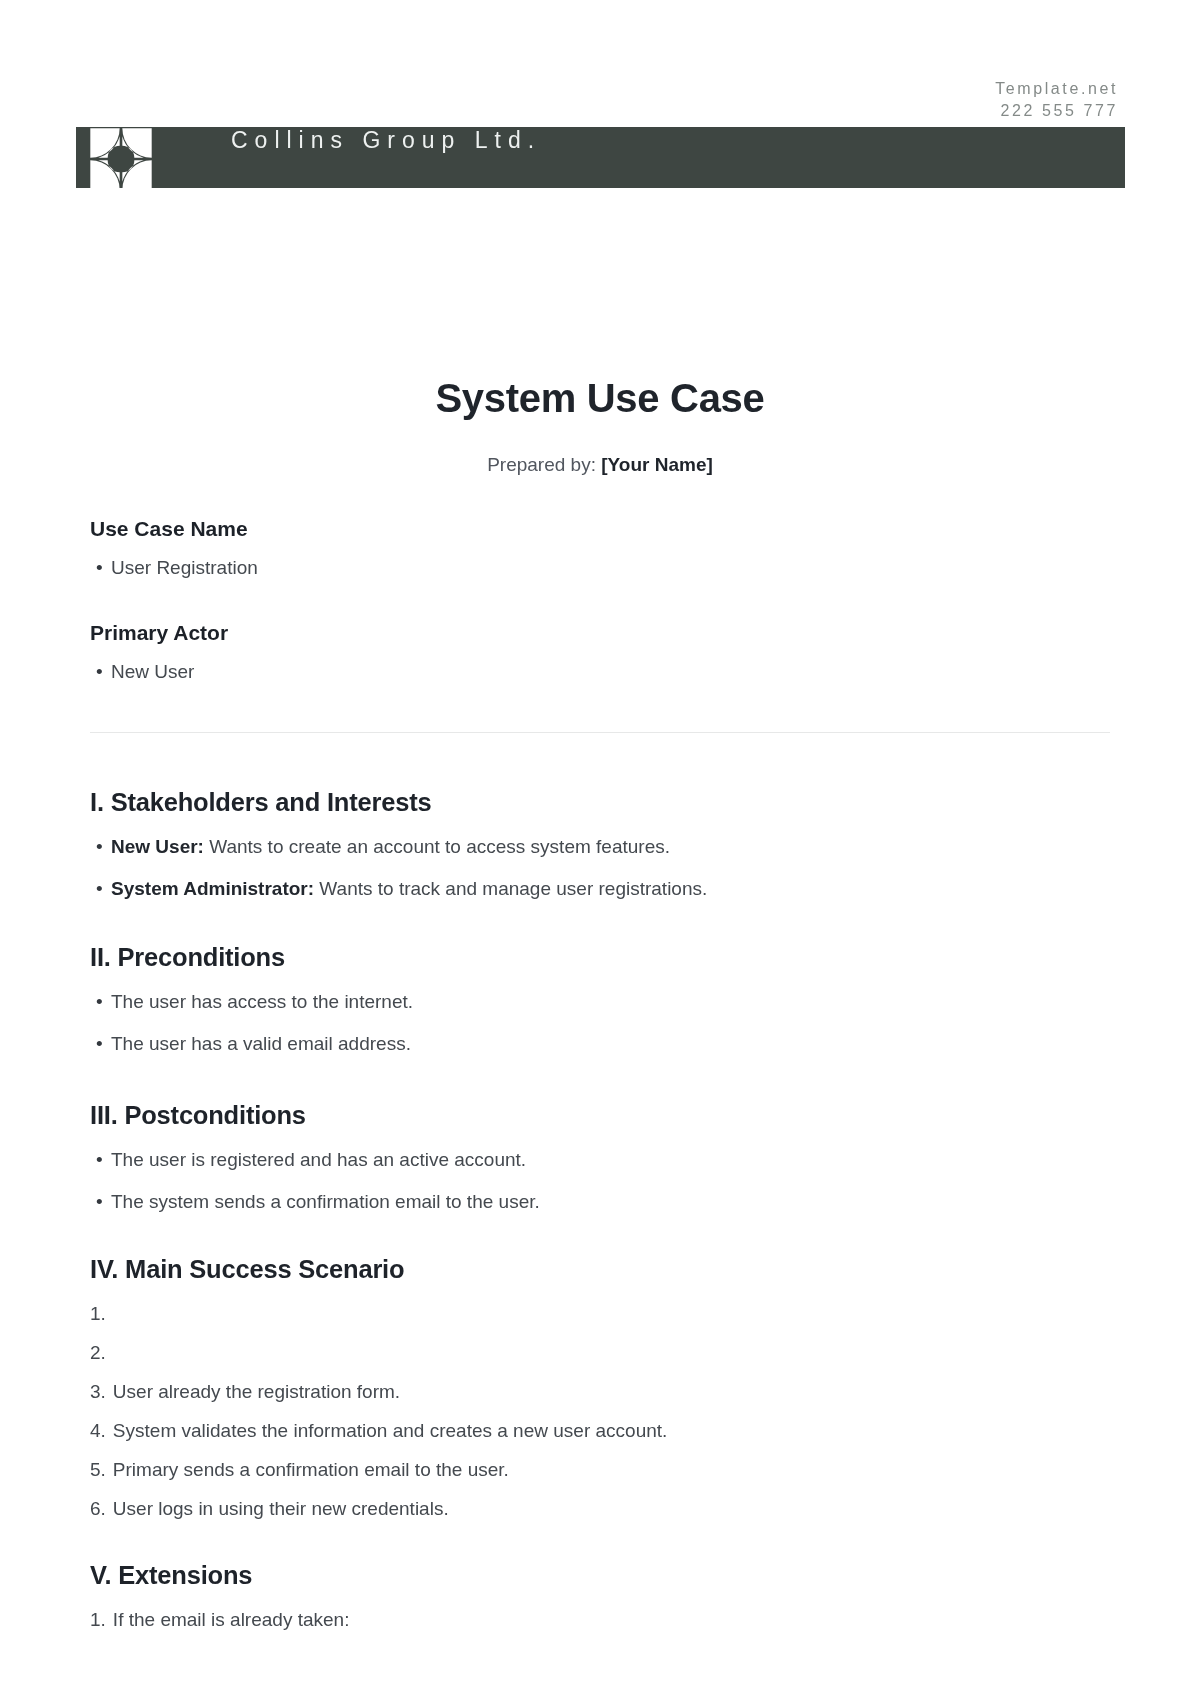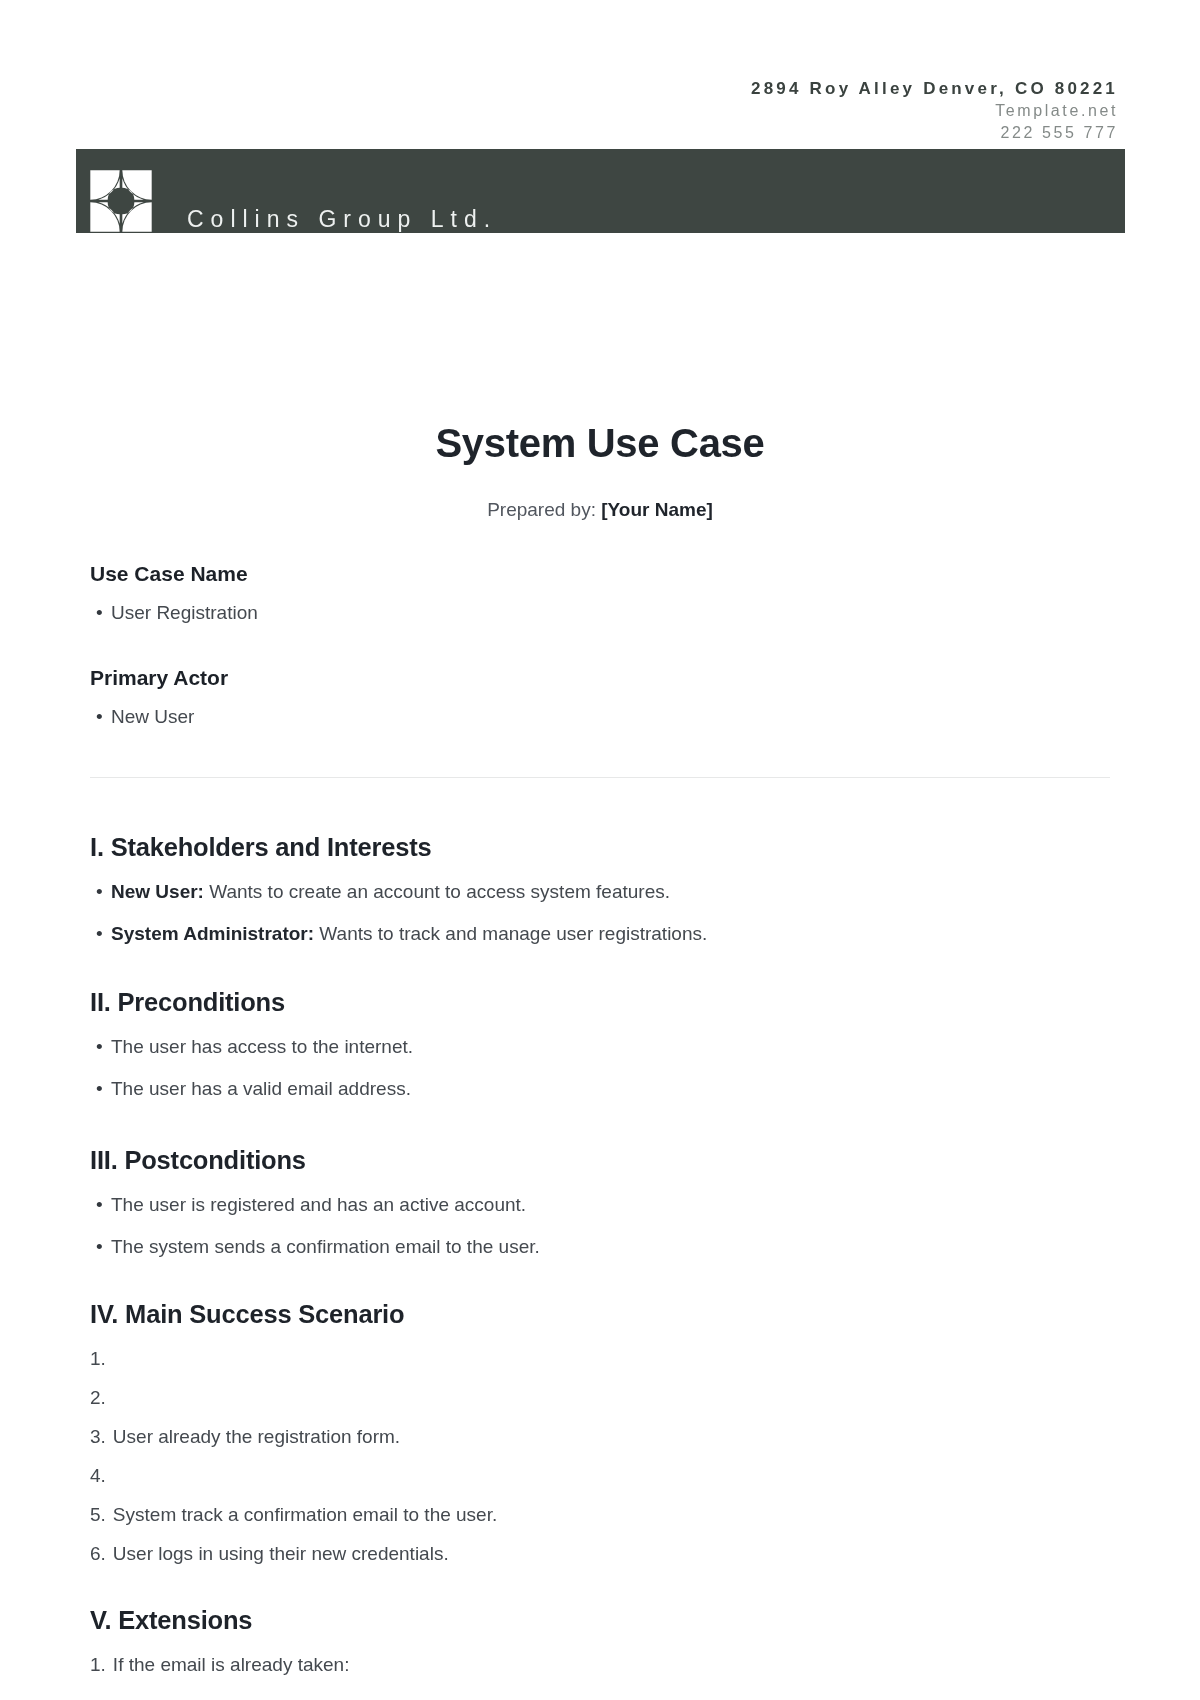--- a/index.html
+++ b/index.html
@@ -10,22 +10,22 @@
     color:#40454c; position:relative;
   }
 
   
   .contact { padding:78px 82px 0 0; text-align:right; line-height:22px; }
   .contact .line1 { font-size:17px; font-weight:700; letter-spacing:3.2px; color:#3a423f; }
   .contact .line  { font-size:16px; letter-spacing:2.6px; color:#848a88; }
 
   
   .banner {
-    margin:5px 75px 0 76px; height:84px; background:#3E4642;
-    display:flex; align-items:flex-end; padding-left:10px;
+    margin:5px 75px 0 76px; height:61px; background:#3E4642;
+    display:flex; align-items:flex-start; padding-left:10px;gap:44px;
   }
   .logo { width:70px; height:64px; flex:0 0 auto; display:block; }
   .company-name {
     margin-left:31px; color:#eef1f0; font-size:23px; font-weight:400;
     letter-spacing:7px; white-space:nowrap;
   }
 
   
   .doc-title {
     margin-top:186px; text-align:center; font-size:40px; line-height:48px;
@@ -61,21 +61,20 @@
 
   ol.steps { list-style:none; margin-top:14px; }
   ol.steps li { display:flex; font-size:19px; line-height:28px; color:#44494f; }
   ol.steps li + li { margin-top:11px; }
   ol.steps .num { flex:0 0 auto; min-width:14px; margin-right:7px; color:#44494f; }
 </style>
 </head>
 <body>
 
 <div class="contact">
-  <div class="line1">2894 Roy Alley Denver, CO 80221</div>
   <div class="line">Template.net</div>
   <div class="line">222 555 777</div>
 </div>
 
 <div class="banner">
   <svg class="logo" viewBox="0 0 96 96" aria-hidden="true">
     <g fill="#ffffff">
       <g id="logoTile">
         <path d="M2,2 L46,2 A44,44 0 0 1 2,46 Z"></path>
         <path d="M14,46 A46,46 0 0 0 46,14 L46,28 A18,18 0 0 0 28,46 Z"></path>
@@ -138,24 +137,25 @@
       </li>
     <li>
         <span class="num">2.</span>
       </li>
     <li>
         <span class="num">3.</span>
         <span>User already the registration form.</span>
       </li>
     <li>
         <span class="num">4.</span>
+        <span>System validates the information and creates a new user account.</span>
       </li>
     <li>
         <span class="num">5.</span>
-        <span>System track a confirmation email to the user.</span>
+        <span>Primary sends a confirmation email to the user.</span>
       </li>
     <li>
         <span class="num">6.</span>
         <span>User logs in using their new credentials.</span>
       </li>
   </ol>
 
   <h2 class="section-heading mt-sec5">V. Extensions</h2>
   <ol class="steps">
     <li>

